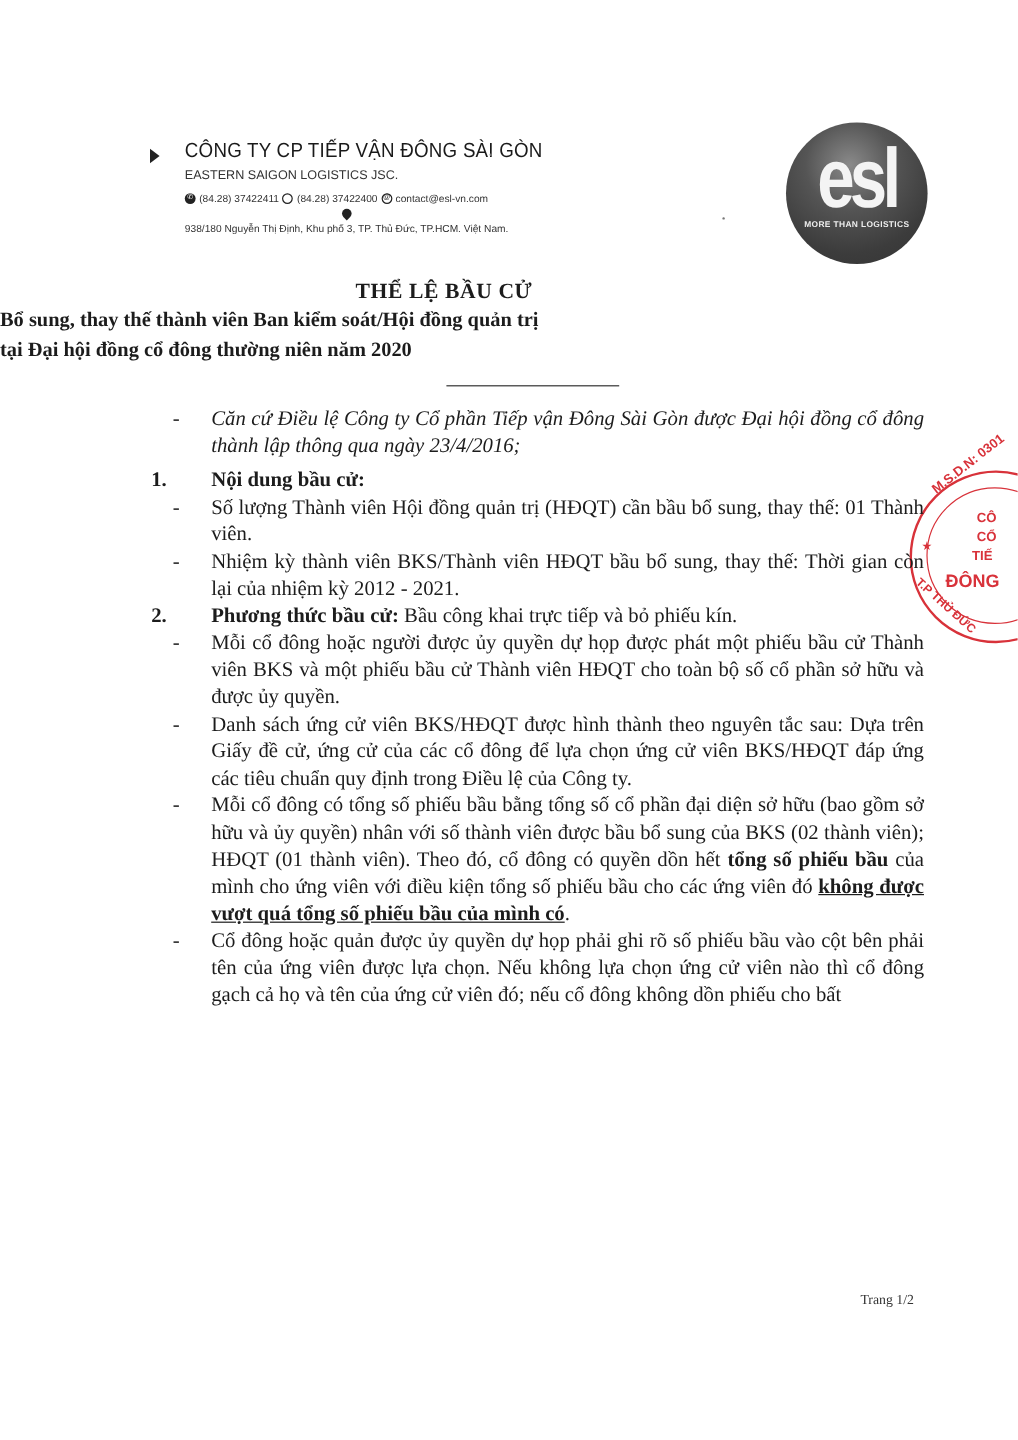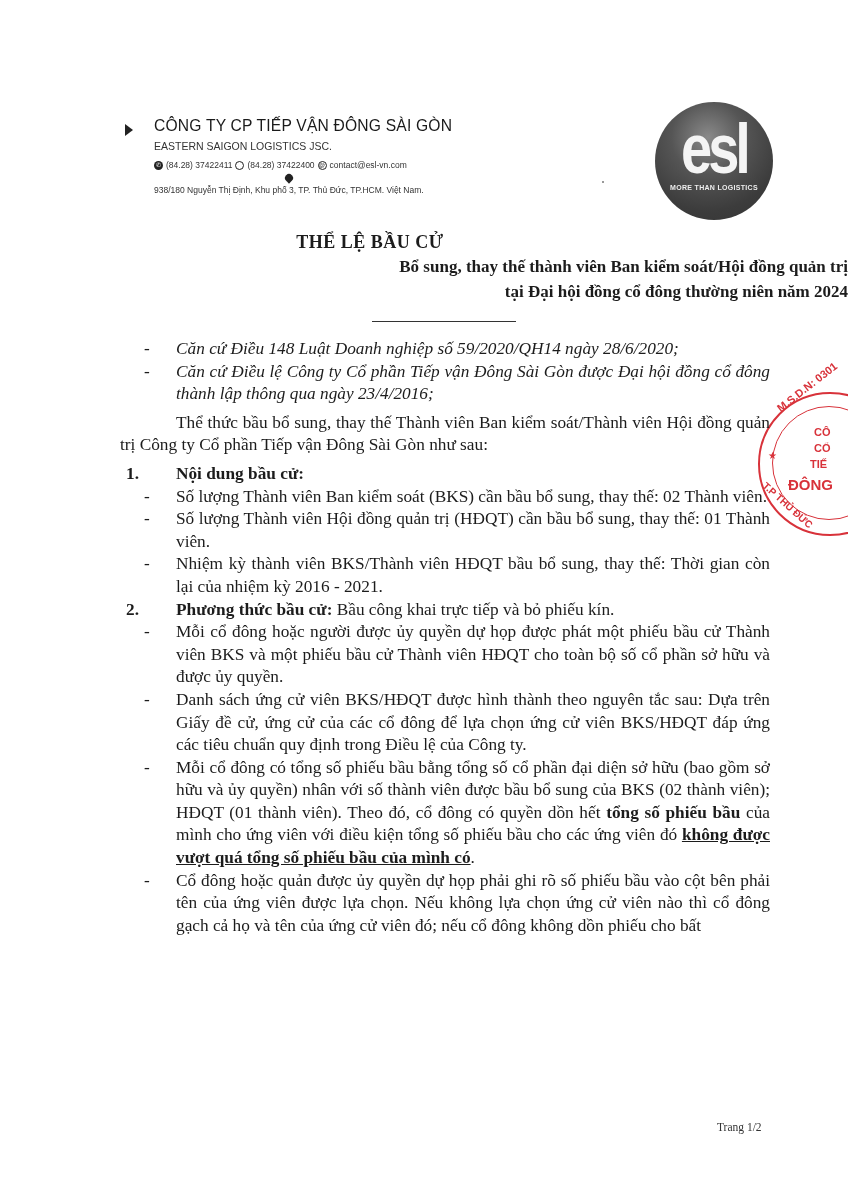--- a/index.html
+++ b/index.html
@@ -38,38 +38,38 @@
   
   .stamp { left: 758px; top: 392px; width: 140px; height: 140px; border-radius: 50%;
     border: 2px solid #d8323a; }
   .stamp-inner { position: absolute; left: 12px; top: 12px; width: 112px; height: 112px; border-radius: 50%;
     border: 1.5px solid #d8323a; }
   .stamp-txt { position: absolute; font-family: "Liberation Sans", "DejaVu Sans", sans-serif;
     color: #d8323a; font-weight: bold; white-space: nowrap; }
 
   
   .title { left: 0; width: 740px; top: 232px; text-align: center; font-size: 18px; font-weight: bold; letter-spacing: 0.5px; }
-  .subtitle { left: 0; width: 848px; text-align: right; font-size: 17px; font-weight: bold; }
+  .subtitle { left: 0; width: 848px; text-align: left; font-size: 17px; font-weight: bold; }
   .subtitle.s1 { top: 257px; }
   .subtitle.s2 { top: 282px; }
   .title-rule { left: 372px; top: 321px; width: 144px; height: 1px; background: #333; }
 
   
   .body { left: 120px; top: 338px; width: 650px; font-size: 17.3px; line-height: 22.6px; }
   .row { position: relative; text-align: justify; }
   .bullet { padding-left: 56px; }
   .bullet::before { content: "-"; position: absolute; left: 24px; top: 0; }
   .italic { font-style: italic; }
   .para { text-indent: 56px; margin-top: 6px; }
   .heading { padding-left: 56px; font-weight: bold; margin-top: 6px; }
   .heading .num { position: absolute; left: 6px; top: 0; font-weight: bold; }
   .heading .normal { font-weight: normal; }
   .ul-bold { text-decoration: underline; font-weight: bold; }
 
-  .page-num { left: 717px; top: 1078px; font-size: 11.5px; color: #333; margin-top: 43px; }
+  .page-num { left: 717px; top: 1078px; font-size: 11.5px; color: #333; }
   .speck { width: 2px; height: 2px; background: #777; border-radius: 50%; }
 </style>
 </head>
 <body>
 
 <div class="abs hdr-arrow"></div>
 <div class="abs company-name">CÔNG TY CP TIẾP VẬN ĐÔNG SÀI GÒN</div>
 <div class="abs company-en">EASTERN SAIGON LOGISTICS JSC.</div>
 <div class="abs contact-line l1">
   <span class="ico">✆</span>
@@ -97,35 +97,32 @@
   <div class="stamp-txt" style="left:8px;top:86px;font-size:10px;transform:rotate(42deg);transform-origin:left top;">T.P THỦ ĐỨC</div>
   <div class="stamp-txt" style="left:8px;top:56px;font-size:10px;">★</div>
   <div class="stamp-txt" style="left:54px;top:32px;font-size:11px;">CÔ</div>
   <div class="stamp-txt" style="left:54px;top:48px;font-size:11px;">CỔ</div>
   <div class="stamp-txt" style="left:50px;top:64px;font-size:11px;">TIẾ</div>
   <div class="stamp-txt" style="left:28px;top:82px;font-size:15px;">ĐÔNG</div>
 </div>
 
 <div class="abs title">THỂ LỆ BẦU CỬ</div>
 <div class="abs subtitle s1">Bổ sung, thay thế thành viên Ban kiểm soát/Hội đồng quản trị</div>
-<div class="abs subtitle s2">tại Đại hội đồng cổ đông thường niên năm 2024</div>
+<div class="abs subtitle s2">tại Đại hội đồng cổ đông thường niên năm 2020</div>
 <div class="abs title-rule"></div>
 
 <div class="abs body">
-  <div class="row bullet italic">Căn cứ Điều 148 Luật Doanh nghiệp số 59/2020/QH14 ngày 28/6/2020;</div>
   <div class="row bullet italic">Căn cứ Điều lệ Công ty Cổ phần Tiếp vận Đông Sài Gòn được Đại hội đồng cổ đông thành lập thông qua ngày 23/4/2016;</div>
-  <div class="row para">Thể thức bầu bổ sung, thay thế Thành viên Ban kiểm soát/Thành viên Hội đồng quản trị Công ty Cổ phần Tiếp vận Đông Sài Gòn như sau:</div>
 
   <div class="row heading">
     <span class="num">1.</span>
     <span>Nội dung bầu cử:</span>
   </div>
-  <div class="row bullet">Số lượng Thành viên Ban kiểm soát (BKS) cần bầu bổ sung, thay thế: 02 Thành viên.</div>
   <div class="row bullet">Số lượng Thành viên Hội đồng quản trị (HĐQT) cần bầu bổ sung, thay thế: 01 Thành viên.</div>
-  <div class="row bullet">Nhiệm kỳ thành viên BKS/Thành viên HĐQT bầu bổ sung, thay thế: Thời gian còn lại của nhiệm kỳ 2016 - 2021.</div>
+  <div class="row bullet">Nhiệm kỳ thành viên BKS/Thành viên HĐQT bầu bổ sung, thay thế: Thời gian còn lại của nhiệm kỳ 2012 - 2021.</div>
 
   <div class="row heading" style="margin-top:0;">
     <span class="num">2.</span>
     <span>Phương thức bầu cử:</span><span class="normal"> Bầu công khai trực tiếp và bỏ phiếu kín.</span>
   </div>
   <div class="row bullet">Mỗi cổ đông hoặc người được ủy quyền dự họp được phát một phiếu bầu cử Thành viên BKS và một phiếu bầu cử Thành viên HĐQT cho toàn bộ số cổ phần sở hữu và được ủy quyền.</div>
   <div class="row bullet">Danh sách ứng cử viên BKS/HĐQT được hình thành theo nguyên tắc sau: Dựa trên Giấy đề cử, ứng cử của các cổ đông để lựa chọn ứng cử viên BKS/HĐQT đáp ứng các tiêu chuẩn quy định trong Điều lệ của Công ty.</div>
   <div class="row bullet"><span>Mỗi cổ đông có tổng số phiếu bầu bằng tổng số cổ phần đại diện sở hữu (bao gồm sở hữu và ủy quyền) nhân với số thành viên được bầu bổ sung của BKS (02 thành viên); HĐQT (01 thành viên). Theo đó, cổ đông có quyền dồn hết </span><b>tổng số phiếu bầu</b><span> của mình cho ứng viên với điều kiện tổng số phiếu bầu cho các ứng viên đó </span><span class="ul-bold">không được vượt quá tổng số phiếu bầu của mình có</span><span>.</span></div>
   <div class="row bullet">Cổ đông hoặc quản được ủy quyền dự họp phải ghi rõ số phiếu bầu vào cột bên phải tên của ứng viên được lựa chọn. Nếu không lựa chọn ứng cử viên nào thì cổ đông gạch cả họ và tên của ứng cử viên đó; nếu cổ đông không dồn phiếu cho bất</div>
 </div>

